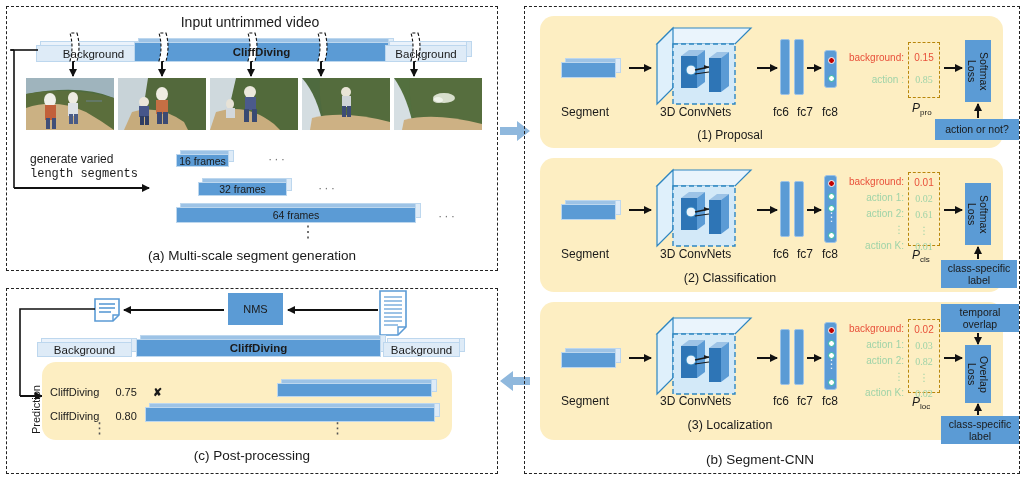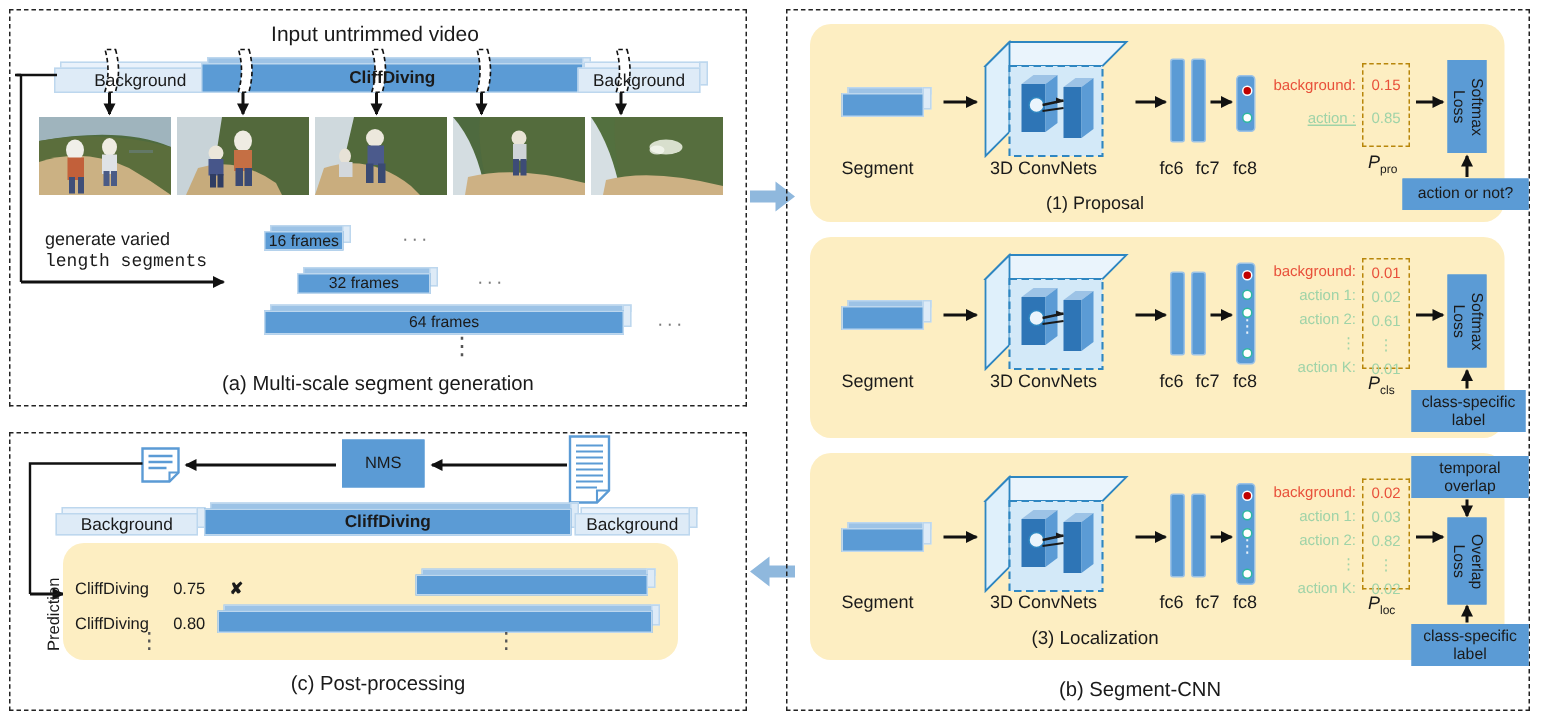--- a/index.html
+++ b/index.html
@@ -53,21 +53,21 @@
 
   
   .probnames{position:absolute;text-align:right;font-size:10px;line-height:1;}
   .probnames div{white-space:nowrap;}
   .bgname{color:#e8503a;}
   .acname{color:#9fd3a8;}
   .probvals{position:absolute;border:1.6px dashed #b8860b;box-sizing:border-box;
         text-align:center;font-size:10px;line-height:1;}
   .probvals div{white-space:nowrap;}
   .bgval{color:#e8503a;}
-  .acval{color:#9fd3a8;}
+  .acval{color:#9fd3a8;font-family:Liberation Serif, serif;}
   .psub{position:absolute;font-size:12px;font-style:italic;white-space:nowrap;}
   .psub sub{font-style:normal;font-size:8px;}
 
   
   .bluebox{position:absolute;background:#5b9bd5;border:1px solid #5b9bd5;
         box-sizing:border-box;display:flex;align-items:center;justify-content:center;
         text-align:center;font-size:10.5px;color:#1a1a1a;line-height:1.15;}
   .bluebox.vert{writing-mode:vertical-rl;text-orientation:mixed;}
 
   
@@ -375,21 +375,21 @@
     <div class="dot red" style="left:3px;top:6px;width:7px;height:7px;"></div>
     <div class="dot green" style="left:3px;top:24px;width:7px;height:7px;"></div>
   </div>
 
   <div class="lbl" style="left:773px;top:105px;font-size:12px;">fc6</div>
   <div class="lbl" style="left:797px;top:105px;font-size:12px;">fc7</div>
   <div class="lbl" style="left:822px;top:105px;font-size:12px;">fc8</div>
 
   <div class="probnames" style="left:838px;top:53px;width:66px;">
     <div class="bgname">background:</div>
-    <div class="acname" style="margin-top:12px;text-decoration:underline;">action :</div>
+    <div class="acname" style="margin-top:12px;">action :</div>
   </div>
   <div class="probvals" style="left:908px;top:42px;width:32px;height:56px;padding-top:10px;">
     <div class="bgval">0.15</div>
     <div class="acval" style="margin-top:12px;">0.85</div>
   </div>
   <div class="psub" style="left:912px;top:101px;">
     <span>P</span><sub>pro</sub>
   </div>
 
   <div class="arr" style="left:944px;top:67px;width:18px;"></div>
@@ -463,20 +463,21 @@
   <div class="psub" style="left:912px;top:248px;">
     <span>P</span><sub>cls</sub>
   </div>
 
   <div class="arr" style="left:944px;top:209px;width:18px;"></div>
   <div class="bluebox vert" style="left:965px;top:183px;width:26px;height:62px;white-space:pre-line;">Softmax
 Loss</div>
   <div class="arrv up" style="left:977px;top:247px;height:12px;"></div>
   <div class="bluebox" style="left:941px;top:260px;width:76px;height:28px;">class-specific label</div>
 
+  <div class="cap" style="left:620px;top:271px;width:220px;font-size:12.5px;">(2) Classification</div>
 
   <div class="yellowpanel" style="left:540px;top:302px;width:463px;height:138px;"></div>
 
   <div class="bar3d" style="left:561px;top:348px;width:60px;height:20px;">
     <div class="top"></div>
     <div class="side"></div>
     <div class="face"></div>
   </div>
   <div class="lbl" style="left:561px;top:394px;font-size:12px;">Segment</div>
   <div class="arr" style="left:629px;top:357px;width:22px;"></div>

